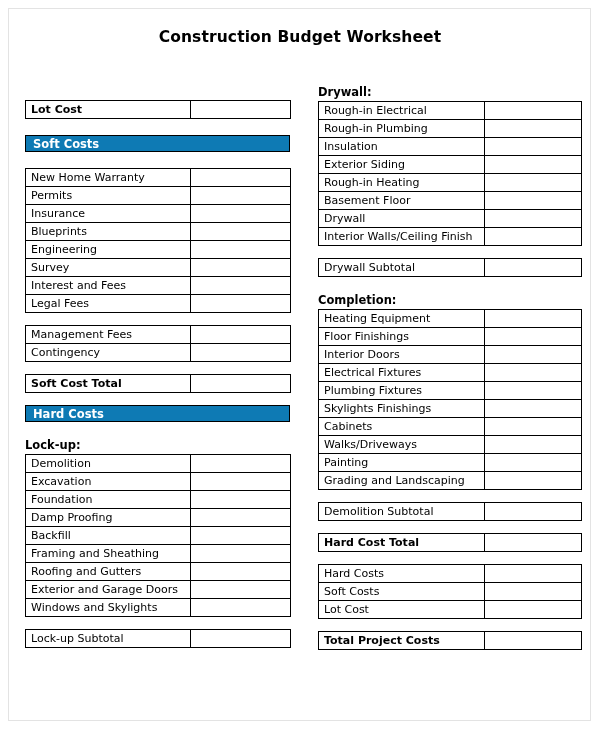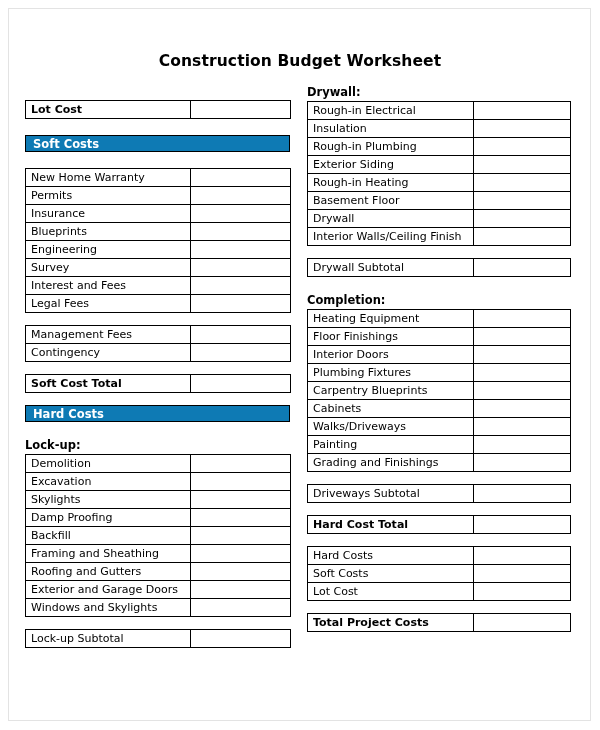--- a/index.html
+++ b/index.html
@@ -32,30 +32,29 @@
   }
   .doc-title {
     position: absolute;
     left: 0;
     top: 28px;
     width: 600px;
     text-align: center;
     font-size: 15.5px;
     font-weight: bold;
     letter-spacing: 0.1px;
-    margin-top: 24px;
   }
 
   
   .col {
     position: absolute;
     box-sizing: border-box;
   }
   .col-left  { left: 25px;  top: 0; width: 265px; }
-  .col-right { left: 307px; top: 0; width: 263px; }
+  .col-right { left: 318px; top: 0; width: 263px; }
 
   
   .subhead {
     font-size: 11.5px;
     font-weight: bold;
     line-height: 14px;
     padding-bottom: 2px;
     white-space: nowrap;
   }
 
@@ -231,21 +230,21 @@
       <tbody>
           <tr>
             <td>Demolition</td>
             <td class="val"></td>
           </tr>
           <tr>
             <td>Excavation</td>
             <td class="val"></td>
           </tr>
           <tr>
-            <td>Skylights</td>
+            <td>Foundation</td>
             <td class="val"></td>
           </tr>
           <tr>
             <td>Damp Proofing</td>
             <td class="val"></td>
           </tr>
           <tr>
             <td>Backfill</td>
             <td class="val"></td>
           </tr>
@@ -293,28 +292,28 @@
       <colgroup>
           <col class="c1">
           <col class="c2">
         </colgroup>
       <tbody>
           <tr>
             <td>Rough-in Electrical</td>
             <td class="val"></td>
           </tr>
           <tr>
+            <td>Rough-in Plumbing</td>
+            <td class="val"></td>
+          </tr>
+          <tr>
             <td>Insulation</td>
             <td class="val"></td>
           </tr>
           <tr>
-            <td>Rough-in Plumbing</td>
-            <td class="val"></td>
-          </tr>
-          <tr>
             <td>Exterior Siding</td>
             <td class="val"></td>
           </tr>
           <tr>
             <td>Rough-in Heating</td>
             <td class="val"></td>
           </tr>
           <tr>
             <td>Basement Floor</td>
             <td class="val"></td>
@@ -361,56 +360,60 @@
           </tr>
           <tr>
             <td>Floor Finishings</td>
             <td class="val"></td>
           </tr>
           <tr>
             <td>Interior Doors</td>
             <td class="val"></td>
           </tr>
           <tr>
+            <td>Electrical Fixtures</td>
+            <td class="val"></td>
+          </tr>
+          <tr>
             <td>Plumbing Fixtures</td>
             <td class="val"></td>
           </tr>
           <tr>
-            <td>Carpentry Blueprints</td>
+            <td>Skylights Finishings</td>
             <td class="val"></td>
           </tr>
           <tr>
             <td>Cabinets</td>
             <td class="val"></td>
           </tr>
           <tr>
             <td>Walks/Driveways</td>
             <td class="val"></td>
           </tr>
           <tr>
             <td>Painting</td>
             <td class="val"></td>
           </tr>
           <tr>
-            <td>Grading and Finishings</td>
-            <td class="val"></td>
-          </tr>
-        </tbody>
-    </table>
-
-    <div class="gap-m"></div>
-
-    <table class="grid">
-      <colgroup>
-          <col class="c1">
-          <col class="c2">
-        </colgroup>
-      <tbody>
-        <tr>
-          <td>Driveways Subtotal</td>
+            <td>Grading and Landscaping</td>
+            <td class="val"></td>
+          </tr>
+        </tbody>
+    </table>
+
+    <div class="gap-m"></div>
+
+    <table class="grid">
+      <colgroup>
+          <col class="c1">
+          <col class="c2">
+        </colgroup>
+      <tbody>
+        <tr>
+          <td>Demolition Subtotal</td>
           <td class="val"></td>
         </tr>
       </tbody>
     </table>
 
     <div class="gap-m"></div>
 
     <table class="grid">
       <colgroup>
           <col class="c1">

